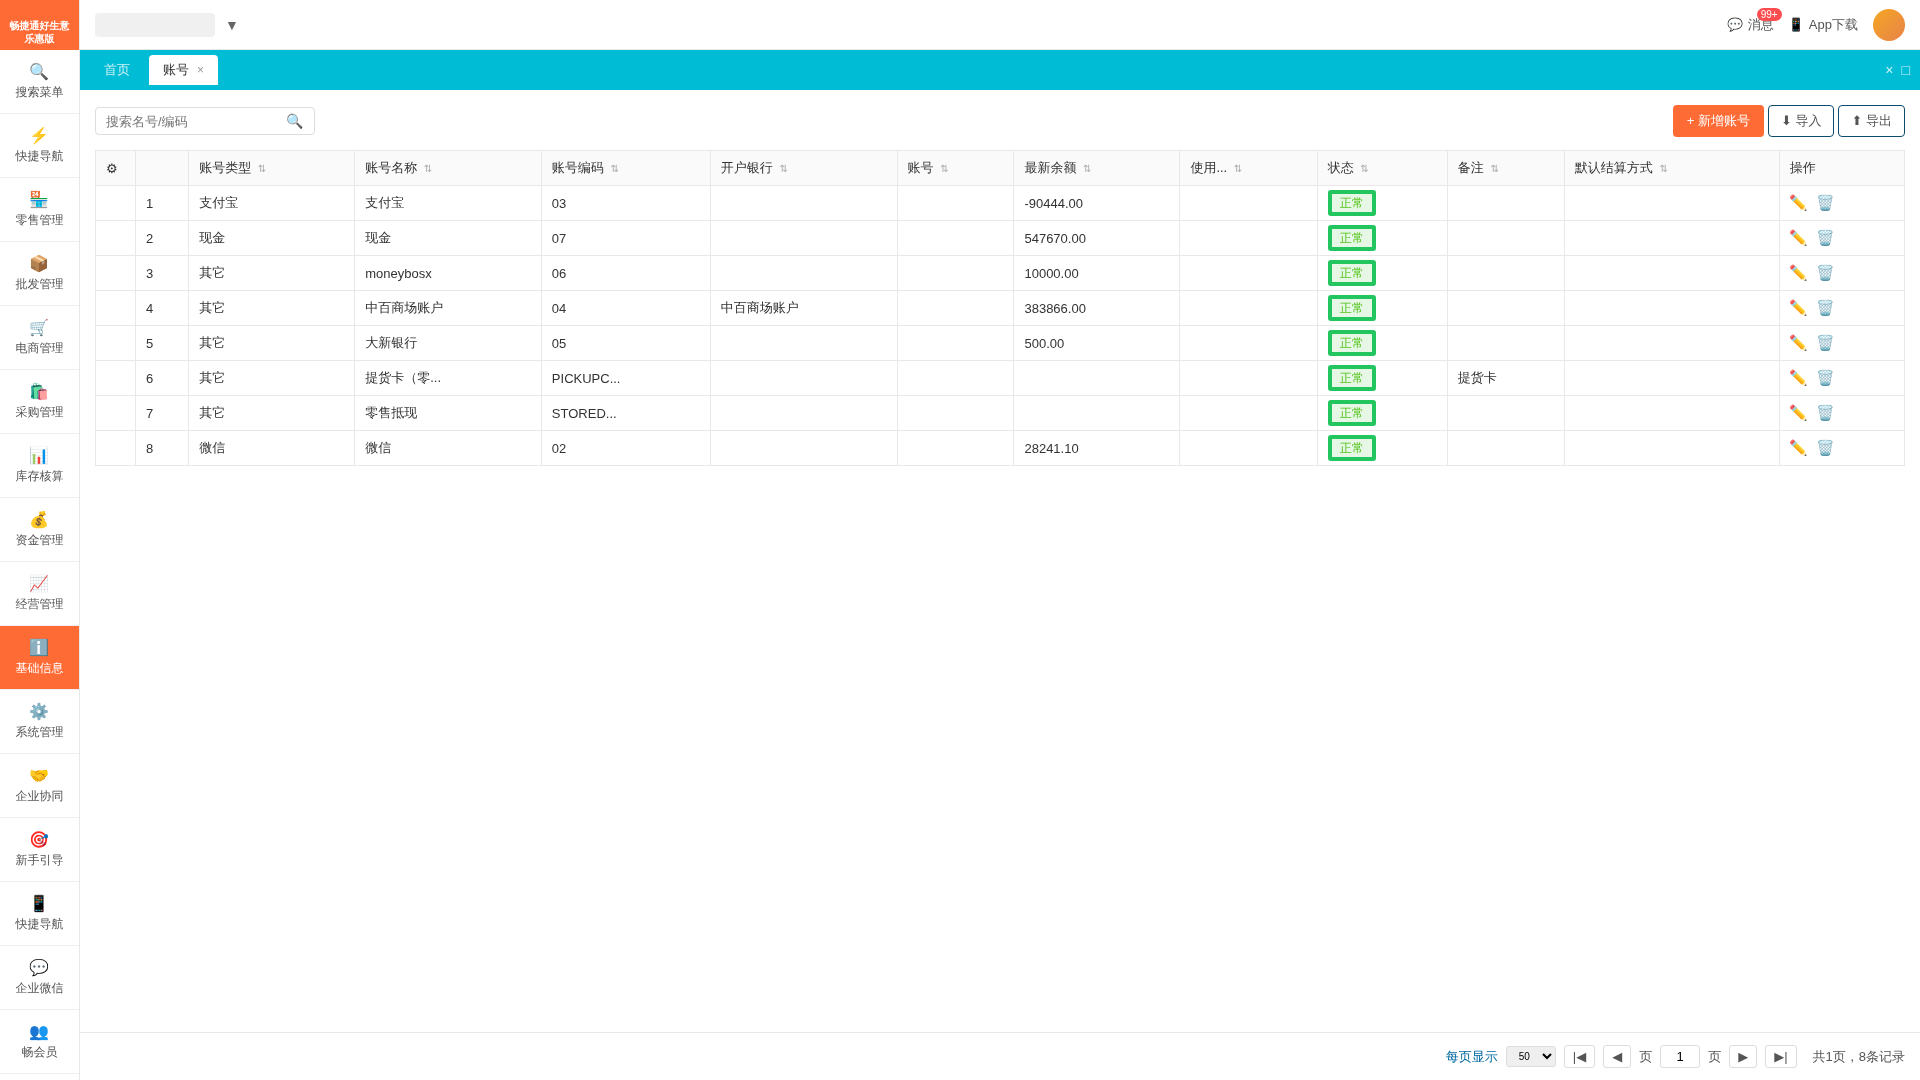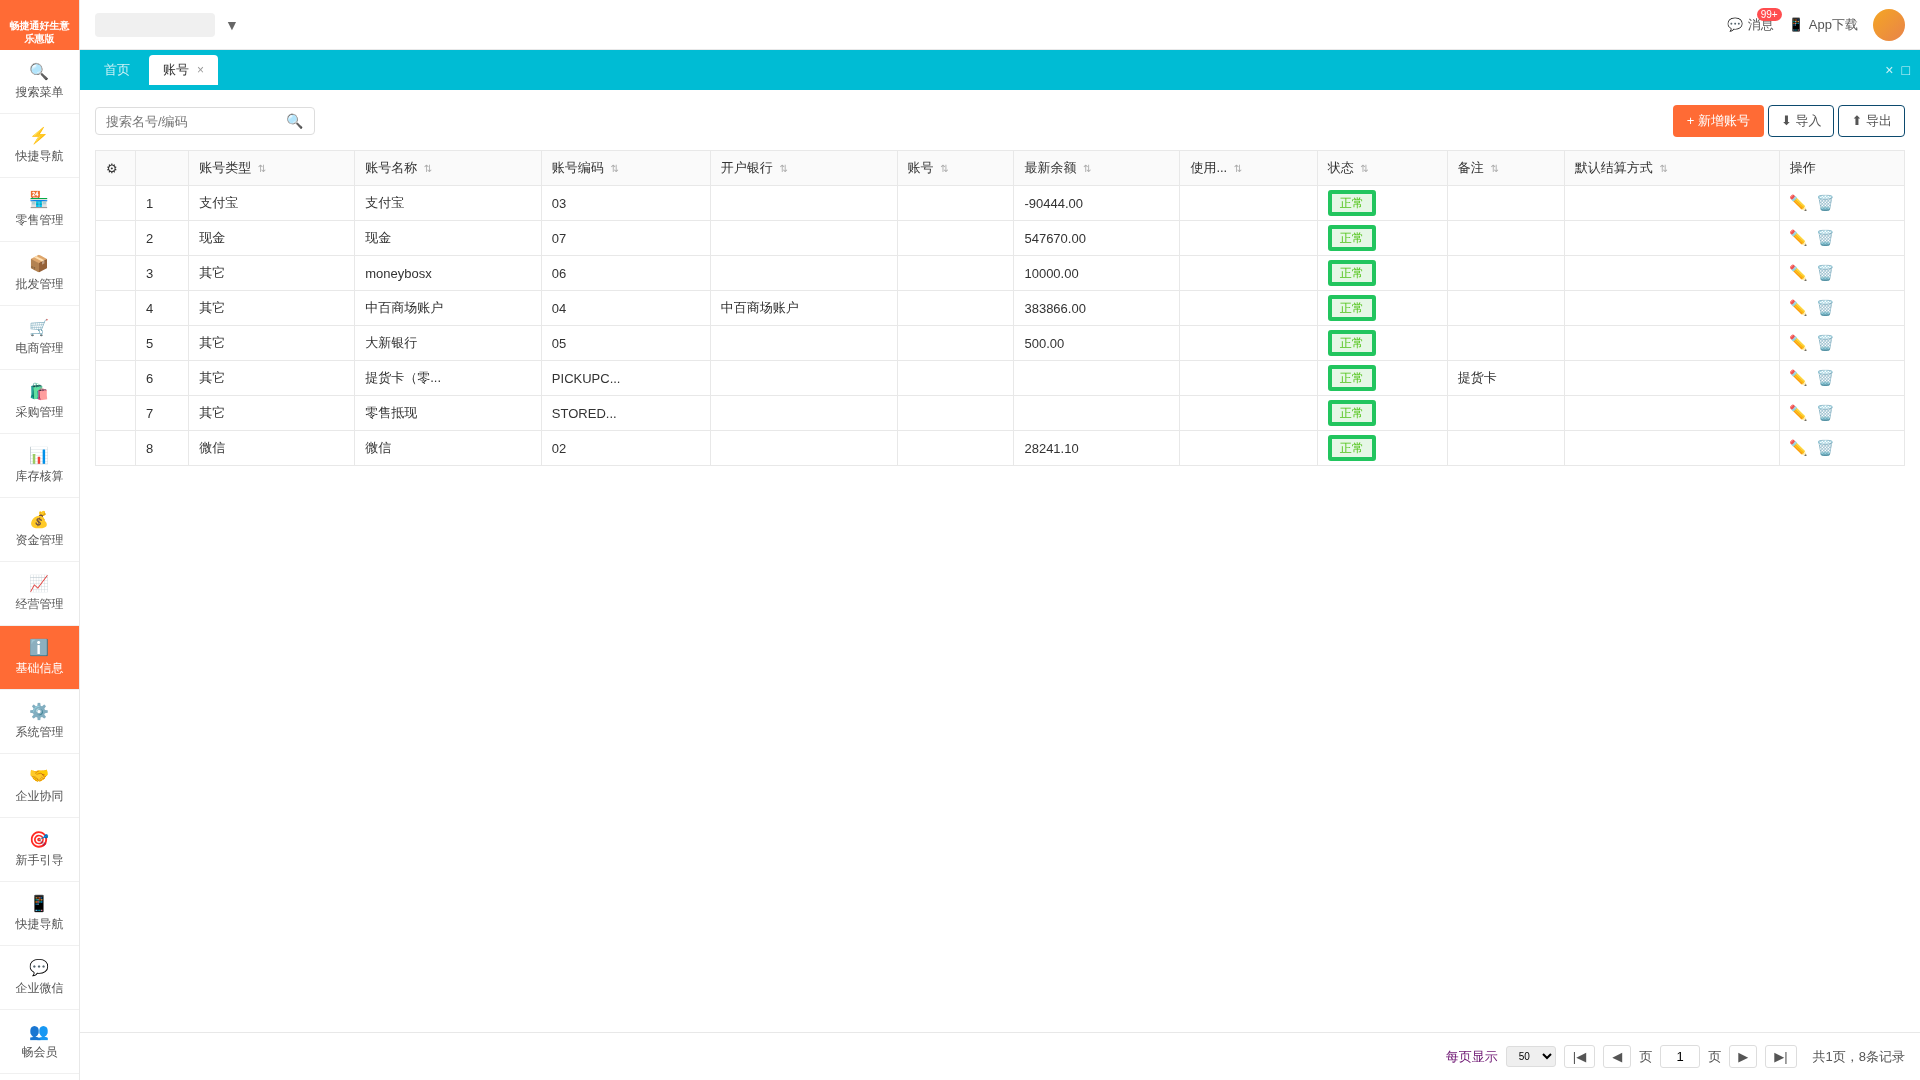--- a/index.html
+++ b/index.html
@@ -212,21 +212,21 @@
       align-items: center;
       justify-content: flex-end;
       padding: 12px 15px;
       gap: 8px;
       border-top: 1px solid #e8e8e8;
       background: #fff;
       flex-shrink: 0;
       font-size: 13px;
       color: #555;
     }
-    .page-size-label { color: #701a75; font-family: Liberation Serif, serif; }
+    .page-size-label { color: #0369a1; font-family: Liberation Serif, serif; }
     .page-size-select {
       border: 1px solid #ddd;
       border-radius: 3px;
       padding: 3px 8px;
       font-size: 10px;
       cursor: pointer;
     }
     .page-btn {
       border: 1px solid #ddd;
       background: #fff;

